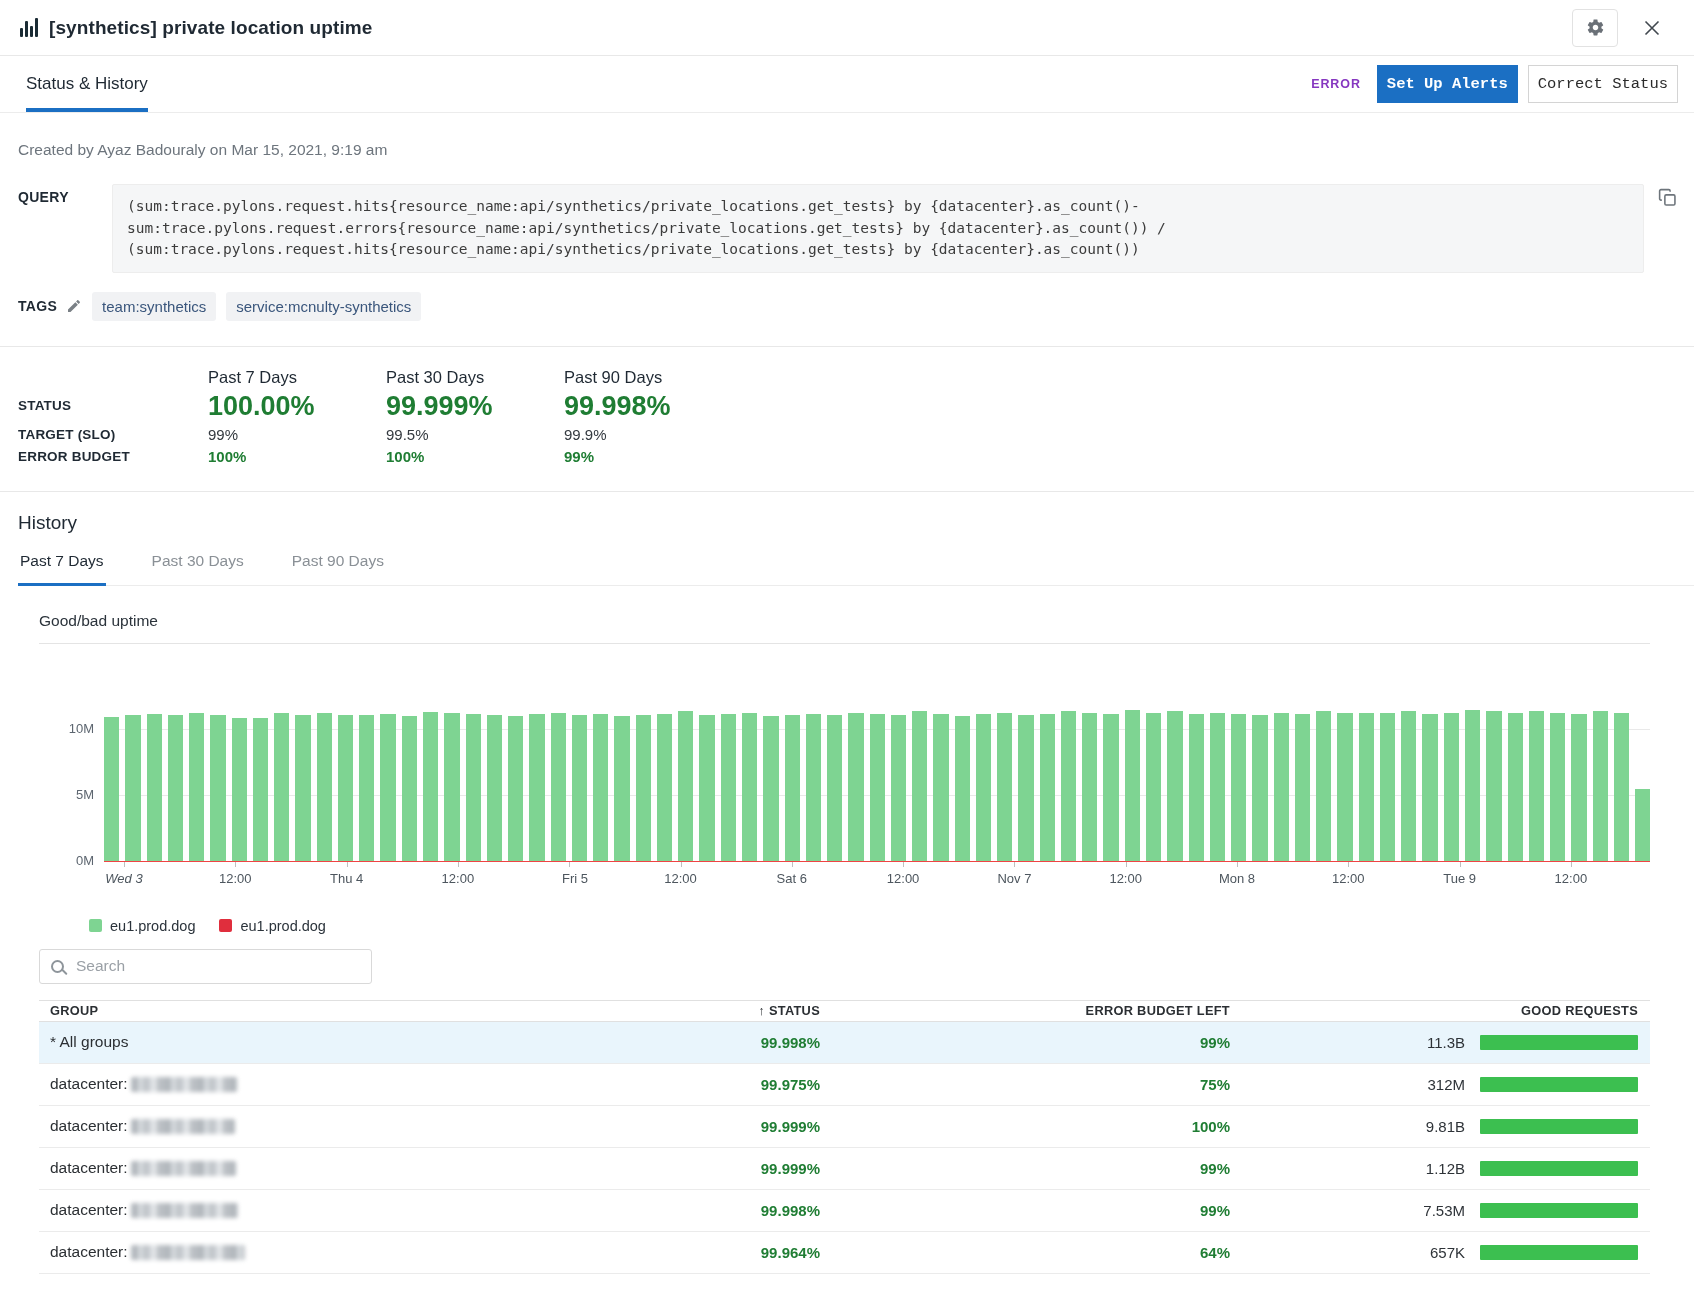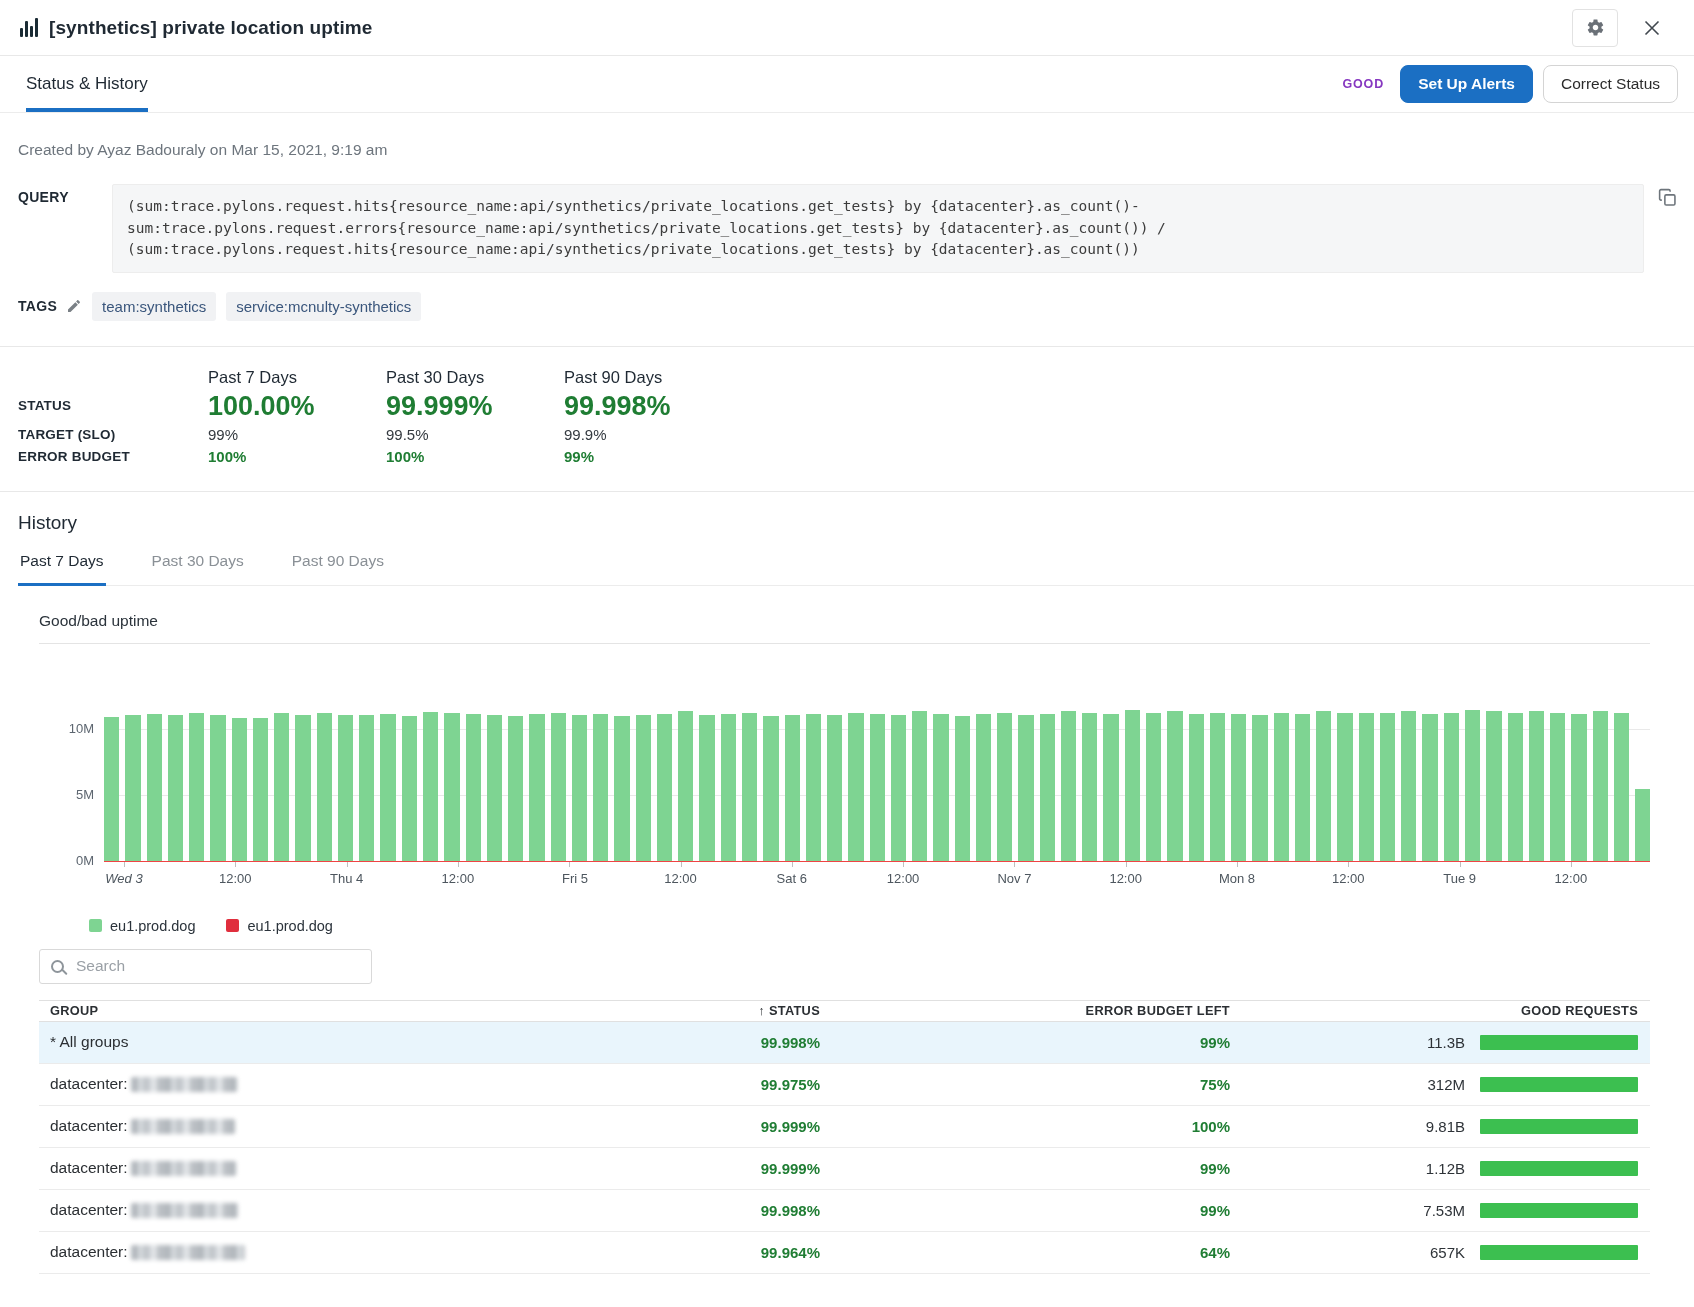--- a/index.html
+++ b/index.html
@@ -28,21 +28,21 @@
   .app-title{font-size:19px;font-weight:bold;letter-spacing:.1px}
   .header-right{margin-left:auto;display:flex;align-items:center;gap:20px}
   .gear-btn{width:46px;height:38px;border:1px solid #e2e2e2;border-radius:4px;background:#fff;display:flex;align-items:center;justify-content:center;cursor:pointer}
   .close-btn{background:none;border:none;padding:4px;cursor:pointer;display:flex}
   
   .tabbar{height:57px;display:flex;align-items:center;padding:0 16px 0 26px;border-bottom:1px solid #ececec}
   .main-tab{font-size:17px;height:100%;display:flex;align-items:center;position:relative;cursor:pointer}
   .main-tab .tab-underline{position:absolute;left:0;right:0;bottom:0;height:4px;background:var(--accent)}
   .tab-actions{margin-left:auto;display:flex;align-items:center}
   .beta{color:var(--beta);font-weight:bold;font-size:12.5px;letter-spacing:.9px;margin-right:16px}
-  .btn{font-family:Liberation Sans, sans-serif;font-size:15.5px;border-radius:8px;padding:9px 17px;cursor:pointer}
+  .btn{font-family:Liberation Mono, monospace;font-size:15.5px;border-radius:0;padding:9px 9px;cursor:pointer}
   .btn-primary{background:var(--accent);border:1px solid var(--accent);color:#fff;font-weight:bold}
   .btn-secondary{background:#fff;border:1px solid #d4d4d4;color:#2b2b2b;margin-left:10px}
   
   .created{margin:28px 0 0 18px;color:var(--gray);font-size:15.5px}
   .query-row{display:flex;align-items:flex-start;margin:25px 16px 0 18px}
   .sec-label{width:94px;flex:none;font-weight:bold;font-size:14px;letter-spacing:.3px;padding-top:5px}
   .query-box{flex:1;background:#f5f6f7;border:1px solid #ededed;border-radius:2px;padding:11px 14px;
     font-family:"DejaVu Sans Mono",monospace;font-size:14.5px;line-height:21.5px;color:#3c3c3c;white-space:pre-wrap;word-break:break-all}
   .copy-btn{margin:3px 0 0 13px;background:none;border:none;padding:0;cursor:pointer;display:flex}
   .tags-row{display:flex;align-items:center;margin:19px 0 0 18px}
@@ -71,21 +71,21 @@
   .chart-area{position:relative;height:160px;margin:58px 0 0 65px;border-bottom:1px solid #ef4444}
   .gridline{position:absolute;left:0;right:0;border-top:1px solid #e9e9e9}
   .gl-10{top:27px}.gl-5{top:93px}
   .bars{position:absolute;left:0;right:0;top:0;bottom:0;display:flex;align-items:flex-end;gap:6px}
   .bars .bar{flex:1;min-width:0}
   .y-label{position:absolute;width:55px;left:-65px;text-align:right;font-size:13px;color:#5d6670}
   .yl-10{top:19px}.yl-5{top:85px}.yl-0{top:151px}
   .x-axis{position:relative;height:32px;margin-left:65px}
   .xtickmark{position:absolute;top:0;width:1px;height:5px;background:#bfbfbf}
   .xtick{position:absolute;top:9px;transform:translateX(-50%);font-size:13px;color:#4d565e;white-space:nowrap}
-  .legend{display:flex;gap:31px;margin:24px 0 0 50px;align-items:center}
+  .legend{display:flex;gap:24px;margin:24px 0 0 50px;align-items:center}
   .legend-item{display:flex;align-items:center;gap:8px;cursor:pointer}
   .legend-swatch{width:13px;height:13px;border-radius:2px;flex:none}
   .legend-label{font-size:14.5px;color:#2b333b}
   
   .search-box{margin:15px 44px 0 39px;width:333px;height:35px;border:1px solid #d9d9d9;border-radius:3px;display:flex;align-items:center;padding:0 11px;background:#fff}
   .search-glyph{width:13px;height:13px;border:2px solid #8e959b;border-radius:50%;position:relative;margin-right:10px;flex:none}
   .search-glyph::after{content:"";position:absolute;width:7px;height:2px;background:#8e959b;transform:rotate(45deg);right:-6px;bottom:-2px;border-radius:1px}
   .search-box input{border:none;outline:none;flex:1;font-family:inherit;font-size:15.5px;color:#333}
   .search-box input::placeholder{color:#9aa0a6}
   
@@ -135,21 +135,21 @@
     </button>
   </div>
 </div>
 
 <div class="tabbar">
   <div class="main-tab">
     <span>Status &amp; History</span>
     <span class="tab-underline"></span>
   </div>
   <div class="tab-actions">
-    <span class="beta">GOOD</span>
+    <span class="beta">ERROR</span>
     <button class="btn btn-primary">Set Up Alerts</button>
     <button class="btn btn-secondary">Correct Status</button>
   </div>
 </div>
 
 <div class="created">Created by Ayaz Badouraly on Mar 15, 2021, 9:19 am</div>
 
 <div class="query-row">
   <div class="sec-label">QUERY</div>
   <div class="query-box">(sum:trace.pylons.request.hits{resource_name:api/synthetics/private_locations.get_tests} by {datacenter}.as_count()-

